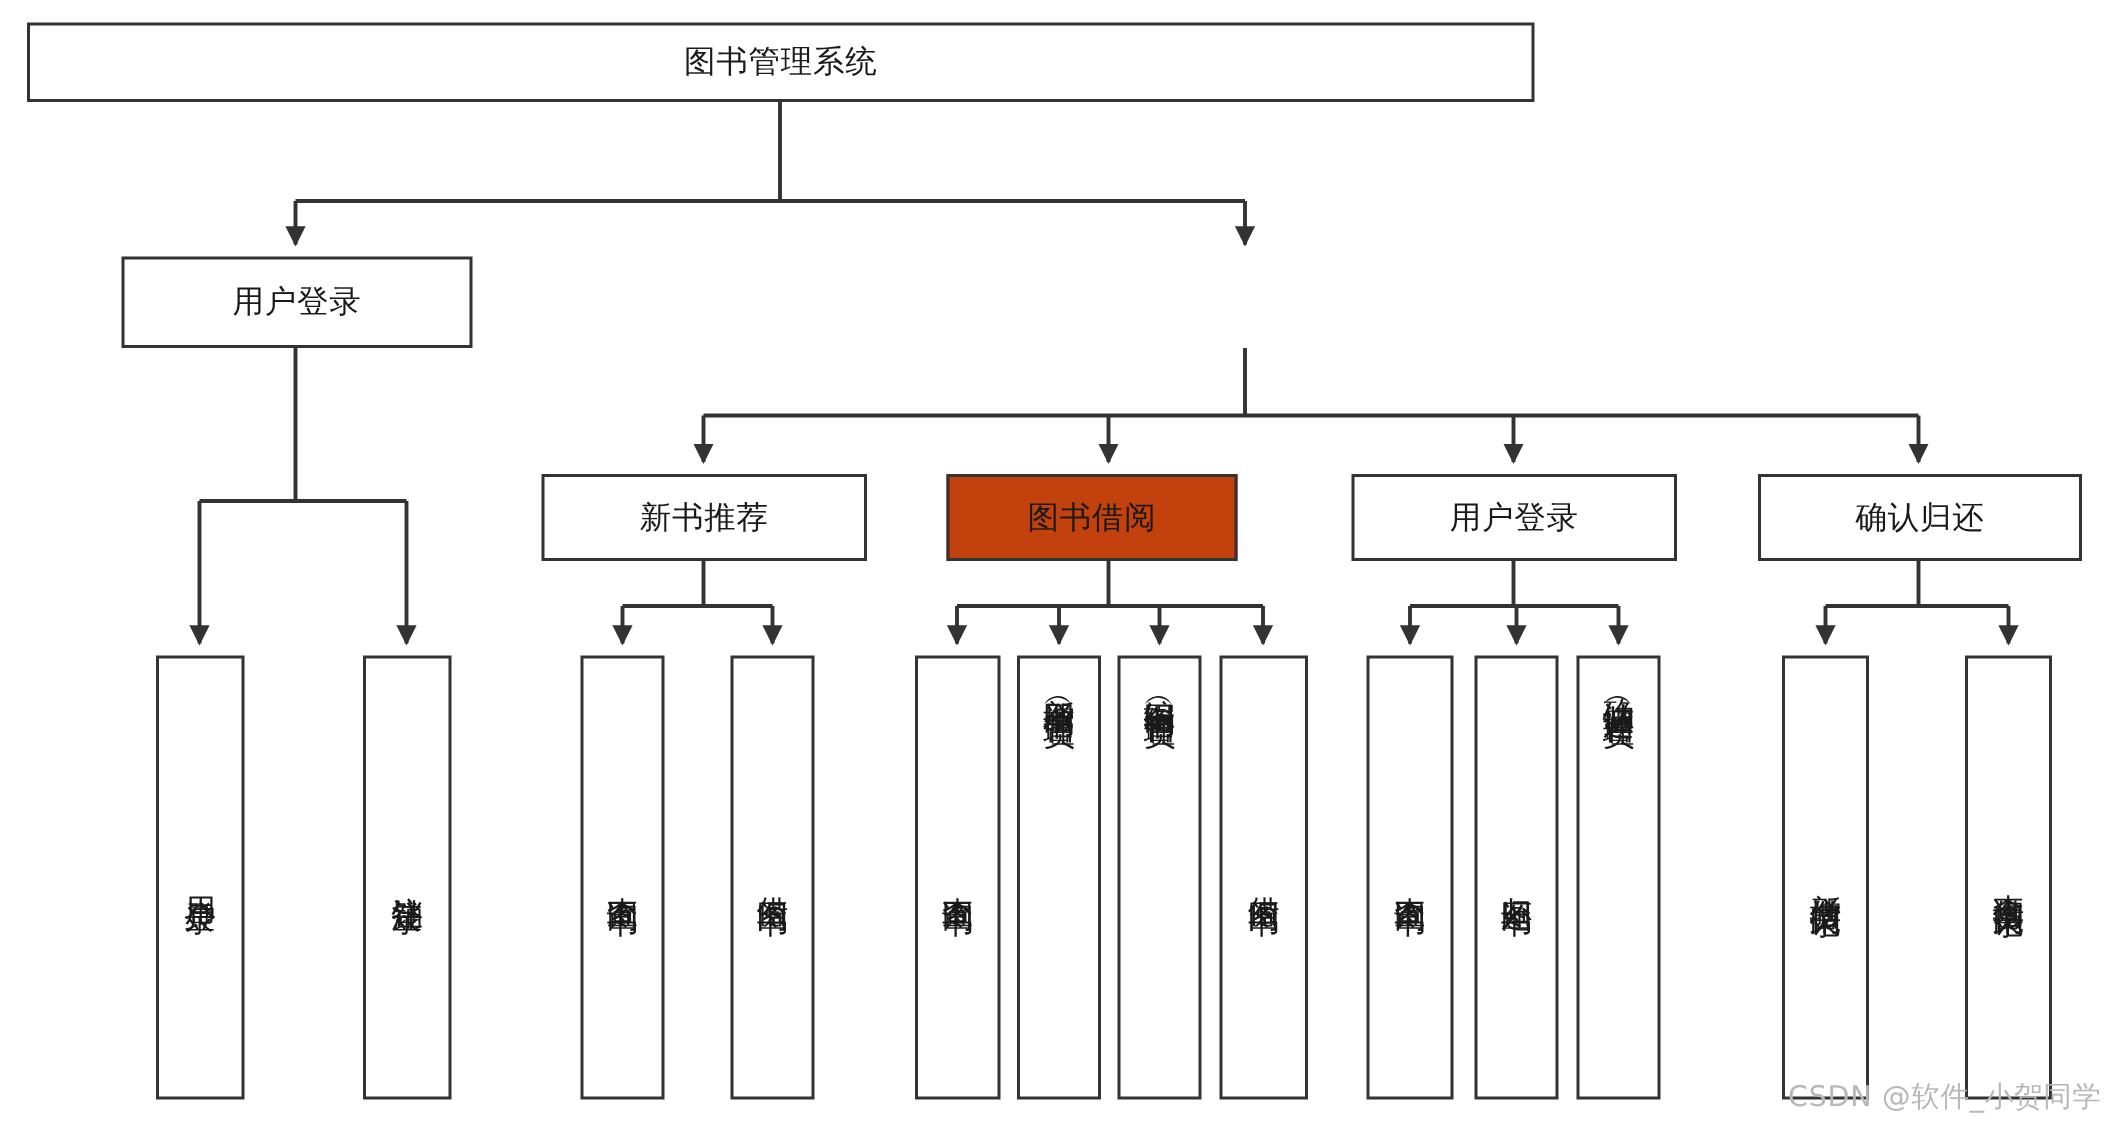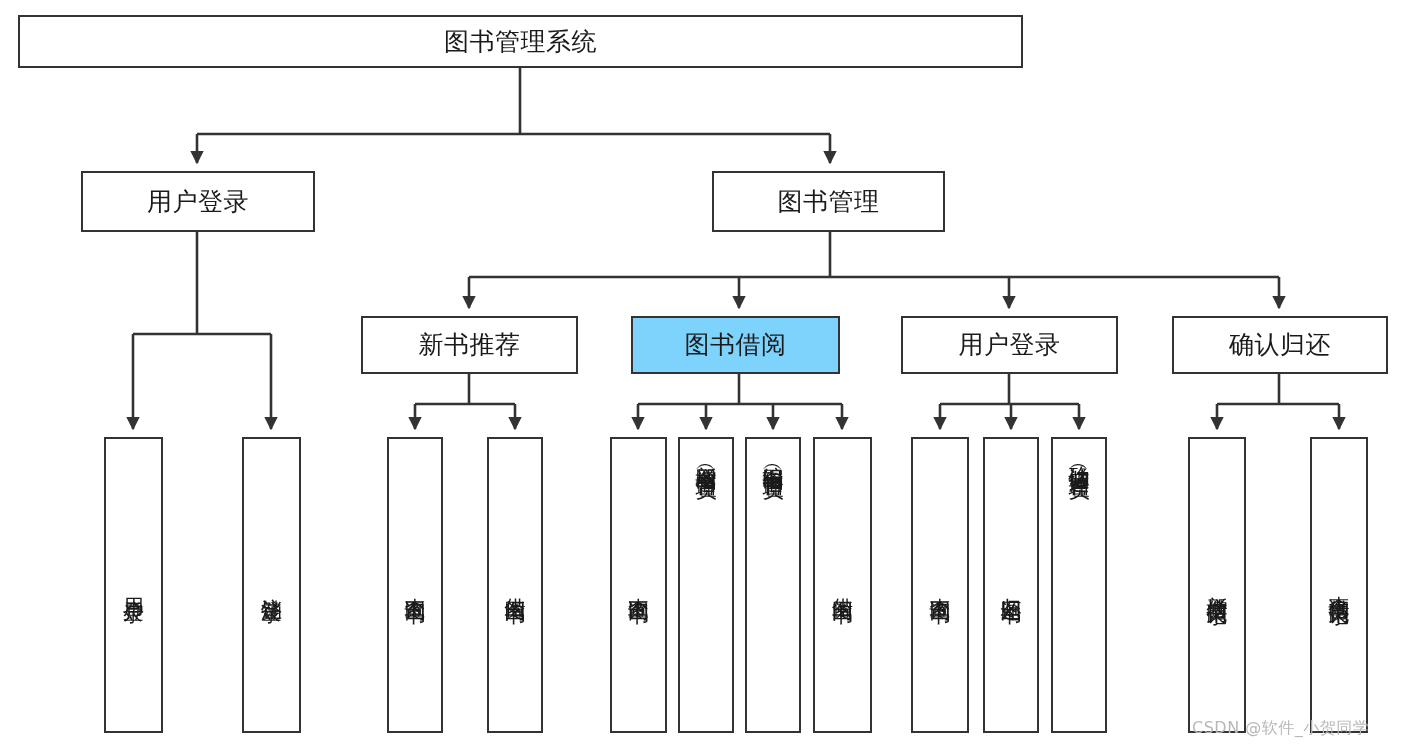--- a/index.html
+++ b/index.html
@@ -36,42 +36,42 @@
     justify-content: center;
     color: #1a1a1a;
   }
   .node .label {
     text-align: center;
     line-height: 1.18;
     letter-spacing: 0.5px;
   }
   .node.horiz .label {
     writing-mode: horizontal-tb;
-    font-size: 25px;
+    font-size: 21px;
   }
   .node.vert {
     align-items: flex-start;
     padding-top: 10px;
   }
   .node.vert .label {
     writing-mode: vertical-rl;
     text-orientation: upright;
     font-size: 21px;
     line-height: 1.05;
     letter-spacing: 2px;
     white-space: nowrap;
   }
   .node.vert.centered {
     align-items: center;
     padding-top: 0;
   }
   .watermark {
     position: absolute;
     color: #b8b8b8;
-    font-size: 16px;
+    font-size: 19px;
     letter-spacing: 0.5px;
     white-space: nowrap;
     user-select: none;
   }
 </style>
 </head>
 <body style="background: rgb(255, 255, 255);">
 
 <div id="canvas">
 
@@ -125,28 +125,25 @@
     </g>
   </svg>
 
   <div class="node horiz" style="left: 18px; top: 15px; width: 1005px; height: 53px; border-color: rgb(51, 51, 51); background: rgb(255, 255, 255); color: rgb(26, 26, 26);">
     <span class="label">图书管理系统</span>
   </div>
 
   <div class="node horiz" style="left: 81px; top: 171px; width: 234px; height: 61px; border-color: rgb(51, 51, 51); background: rgb(255, 255, 255); color: rgb(26, 26, 26);">
     <span class="label">用户登录</span>
   </div>
-  <div class="node horiz" style="left: 712px; top: 171px; width: 233px; height: 61px; border-color: rgb(51, 51, 51); background: rgb(255, 255, 255); color: rgb(26, 26, 26);">
-    <span class="label">图书管理</span>
-  </div>
 
   <div class="node horiz" style="left: 361px; top: 316px; width: 217px; height: 58px; border-color: rgb(51, 51, 51); background: rgb(255, 255, 255); color: rgb(26, 26, 26);">
     <span class="label">新书推荐</span>
   </div>
-  <div class="node horiz" style="left: 631px; top: 316px; width: 209px; height: 58px; border-color: rgb(51, 51, 51); background: #7dd3fc; color: rgb(26, 26, 26);">
+  <div class="node horiz" style="left: 631px; top: 316px; width: 194px; height: 58px; border-color: rgb(51, 51, 51); background: #c2410c; color: rgb(26, 26, 26);">
     <span class="label">图书借阅</span>
   </div>
   <div class="node horiz" style="left: 901px; top: 316px; width: 217px; height: 58px; border-color: rgb(51, 51, 51); background: rgb(255, 255, 255); color: rgb(26, 26, 26);">
     <span class="label">用户登录</span>
   </div>
   <div class="node horiz" style="left: 1172px; top: 316px; width: 216px; height: 58px; border-color: rgb(51, 51, 51); background: rgb(255, 255, 255); color: rgb(26, 26, 26);">
     <span class="label">确认归还</span>
   </div>
 
   <div class="node vert centered" style="left: 104px; top: 437px; width: 59px; height: 296px; border-color: rgb(51, 51, 51); background: rgb(255, 255, 255); color: rgb(26, 26, 26);">

